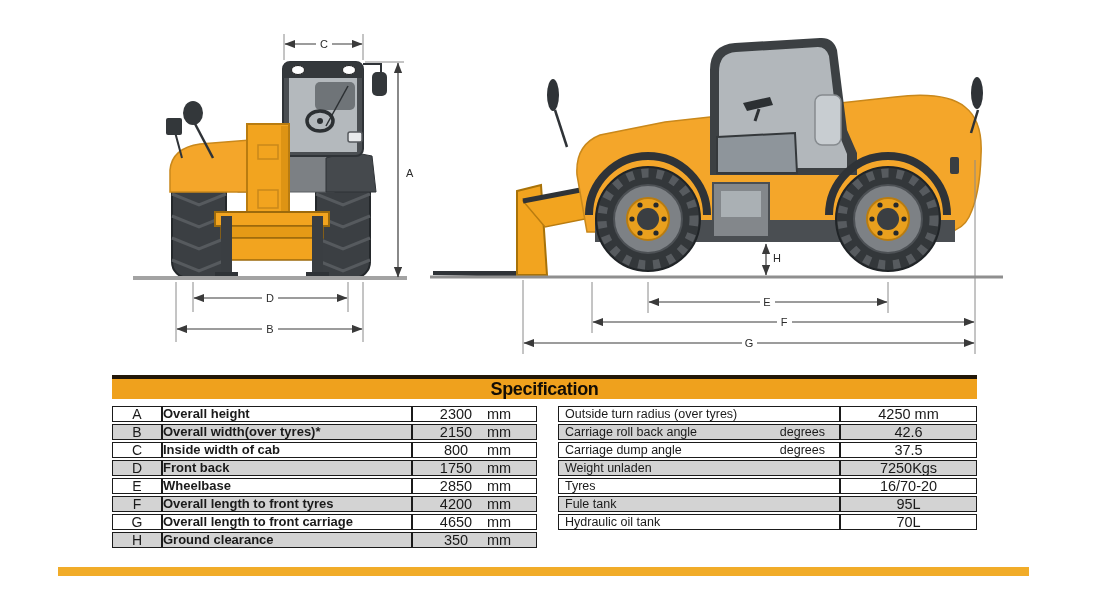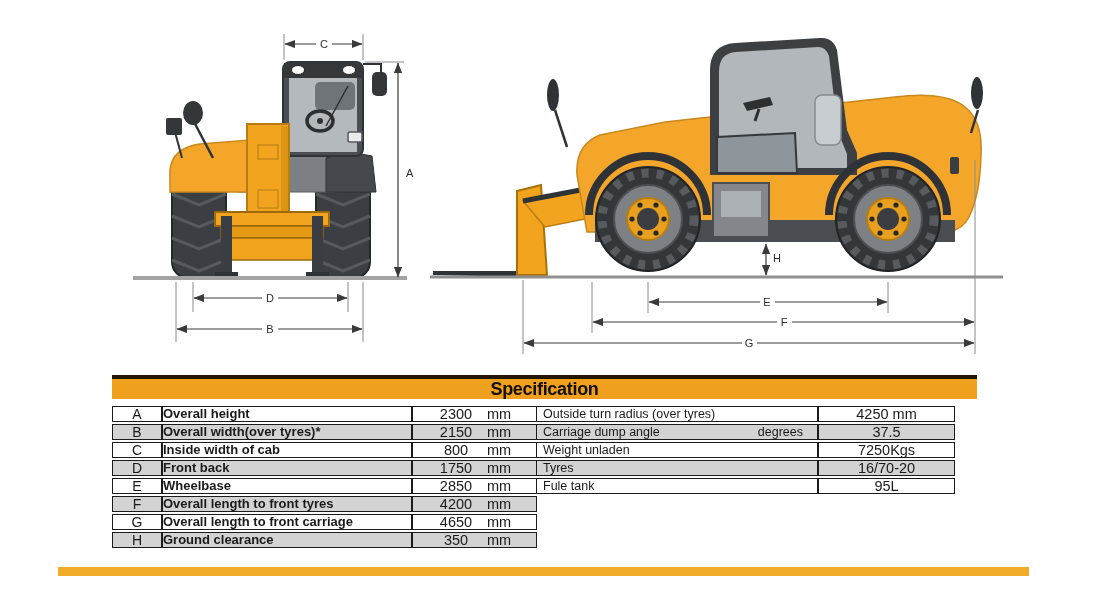--- a/index.html
+++ b/index.html
@@ -12,21 +12,21 @@
             background:#EFA11D;border-top:4px solid #221708;
             display:flex;align-items:center;justify-content:center;}
   .spec-bar .title{font-size:18px;font-weight:bold;letter-spacing:-0.3px;color:#120d05;line-height:20px;}
   
   table.spec{position:absolute;top:404px;border-collapse:separate;border-spacing:0 2px;table-layout:fixed;}
   table.spec td{border:1.5px solid #1b1b1b;height:14px;line-height:14px;padding:0;
                 overflow:hidden;white-space:nowrap;}
   table.spec tr:nth-child(odd) td{background:#ffffff;}
   table.spec tr:nth-child(even) td{background:#D3D3D3;}
   #tbl-left{left:112px;width:425px;}
-  #tbl-right{left:536px;width:419px;}
+  #tbl-right{left:558px;width:419px;}
   td.key{text-align:center;font-size:14px;}
   td.lbl{font-size:13px;padding-left:5px;font-weight:bold;}
   td.val{text-align:center;font-size:14.5px;}
   td.val .num{display:inline-block;width:44px;text-align:center;}
   td.val .unit{display:inline-block;width:28px;text-align:left;margin-left:9px;}
   td.lbl2{font-size:12.5px;}
   td.lbl2 .wrap{display:flex;justify-content:space-between;padding:0 14px 0 6px;}
   td.val2{text-align:center;font-size:14.5px;margin-left:24px;}
   
   .bottom-bar{position:absolute;left:58px;top:567px;width:971px;height:9px;background:#F1AC29;}
@@ -300,20 +300,29 @@
             <span class="wrap">
               <span>Outside turn radius (over tyres)</span>
               <span></span>
             </span>
           </td>
         <td class="val2">4250 mm</td>
       </tr>
       <tr>
         <td class="lbl2">
             <span class="wrap">
+              <span>Carriage roll back angle</span>
+              <span>degrees</span>
+            </span>
+          </td>
+        <td class="val2">42.6</td>
+      </tr>
+      <tr>
+        <td class="lbl2">
+            <span class="wrap">
               <span>Carriage dump angle</span>
               <span>degrees</span>
             </span>
           </td>
         <td class="val2">37.5</td>
       </tr>
       <tr>
         <td class="lbl2">
             <span class="wrap">
               <span>Weight unladen</span>
@@ -333,18 +342,27 @@
       </tr>
       <tr>
         <td class="lbl2">
             <span class="wrap">
               <span>Fule tank</span>
               <span></span>
             </span>
           </td>
         <td class="val2">95L</td>
       </tr>
+      <tr>
+        <td class="lbl2">
+            <span class="wrap">
+              <span>Hydraulic oil tank</span>
+              <span></span>
+            </span>
+          </td>
+        <td class="val2">70L</td>
+      </tr>
     </tbody>
   </table>
 
   <div class="bottom-bar"></div>
 
 </div>
 
 </body></html>

